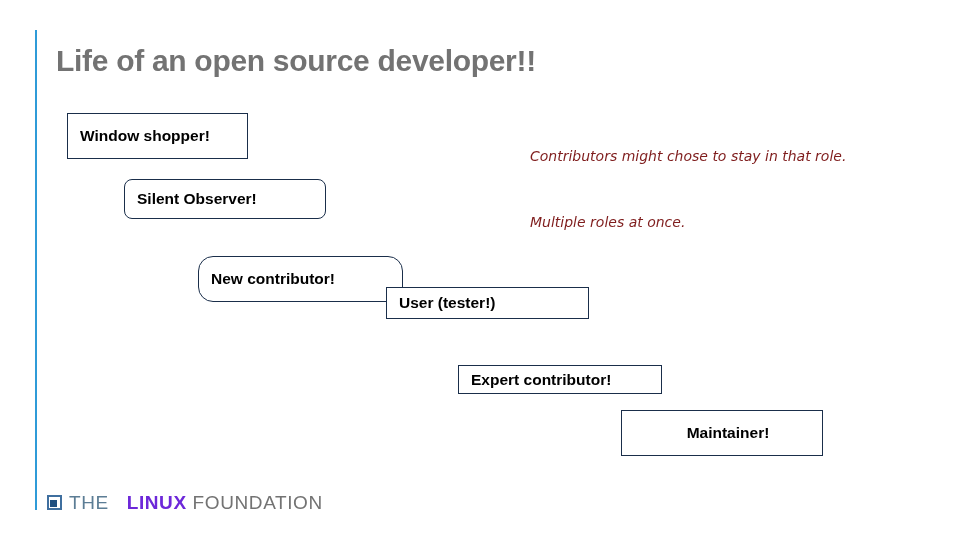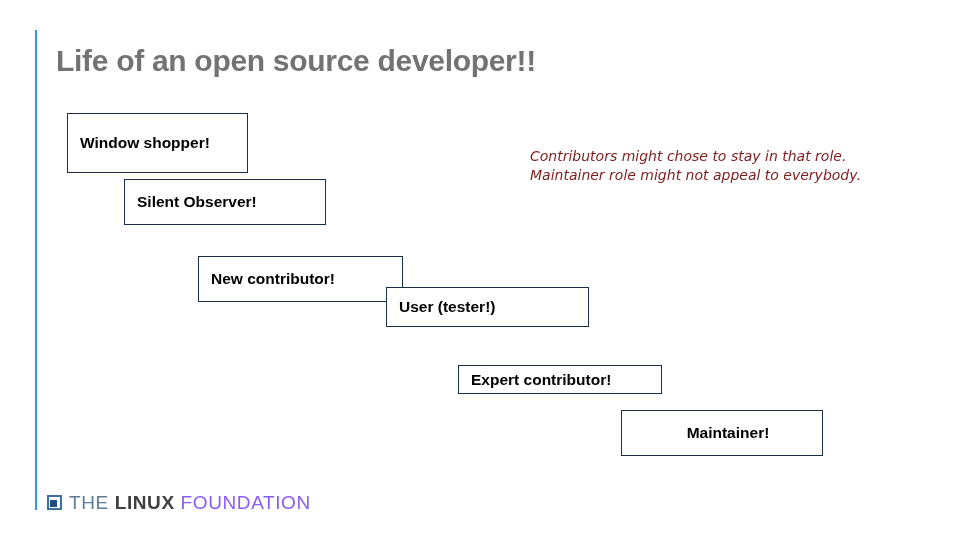--- a/index.html
+++ b/index.html
@@ -100,54 +100,56 @@
   }
   #lf-wordmark {
     font-size: 19px;
     letter-spacing: 0.6px;
     color: #4a6b85;
     line-height: 1;
     white-space: nowrap;
     font-family: "Liberation Sans", sans-serif;
   }
   #lf-wordmark .lf-the { font-weight: 300; color: #5c7d95; }
-  #lf-wordmark .lf-linux { font-weight: bold; color: #404040; }
-  #lf-wordmark .lf-foundation { font-weight: 300; color: #8b5cf6; }
+  #lf-wordmark .lf-linux { font-weight: bold; color: #6d28d9; margin-left: 12px; }
+  #lf-wordmark .lf-foundation { font-weight: 300; color: #737373; }
 </style>
 </head>
 <body>
 
 <div id="slide" style="background: rgb(255, 255, 255);">
 
   <div id="accent-rule" style="background: rgb(47, 155, 216);"></div>
 
   <div id="slide-title" style="color: #737373;">Life of an open source developer!!</div>
 
-  <div class="role-box" style="left: 67px; top: 113px; width: 181px; height: 60px; z-index: 10; border-color: rgb(26, 46, 74);">
+  <div class="role-box" style="left: 67px; top: 113px; width: 181px; height: 46px; z-index: 10; border-color: rgb(26, 46, 74);">
     <span class="role-label">Window shopper!</span>
   </div>
-  <div class="role-box" style="left: 124px; top: 179px; width: 202px; height: 46px; z-index: 11; border-color: rgb(26, 46, 74);">
+  <div class="role-box" style="left: 124px; top: 179px; width: 202px; height: 40px; z-index: 11; border-color: rgb(26, 46, 74); border-radius: 8px;">
     <span class="role-label">Silent Observer!</span>
   </div>
-  <div class="role-box" style="left: 198px; top: 256px; width: 205px; height: 46px; z-index: 12; border-color: rgb(26, 46, 74);">
+  <div class="role-box" style="left: 198px; top: 256px; width: 205px; height: 46px; z-index: 12; border-color: rgb(26, 46, 74); border-radius: 15px;">
     <span class="role-label">New contributor!</span>
   </div>
-  <div class="role-box" style="left: 386px; top: 287px; width: 203px; height: 40px; z-index: 13; border-color: rgb(26, 46, 74);">
+  <div class="role-box" style="left: 386px; top: 287px; width: 203px; height: 32px; z-index: 13; border-color: rgb(26, 46, 74);">
     <span class="role-label">User (tester!)</span>
   </div>
   <div class="role-box" style="left: 458px; top: 365px; width: 204px; height: 29px; z-index: 15; border-color: rgb(26, 46, 74);">
     <span class="role-label">Expert contributor!</span>
   </div>
   <div class="role-box" style="left: 621px; top: 410px; width: 202px; height: 46px; z-index: 16; border-color: rgb(26, 46, 74); justify-content: center;">
     <span class="role-label">Maintainer!</span>
   </div>
 
   <div class="note" id="note-1">
     <span class="note-line">Contributors might chose to stay in that role.</span>
-    <span class="note-line">Maintainer role might not appeal to everybody.</span>
+  </div>
+  <div class="note" id="note-2">
+    <span class="note-line">Multiple roles at once.</span>
   </div>
 
   <div id="lf-logo">
     <span id="lf-mark"></span>
     <span id="lf-wordmark">
       <span class="lf-the">THE </span><span class="lf-linux">LINUX </span><span class="lf-foundation">FOUNDATION</span>
     </span>
   </div>
 
 </div>

